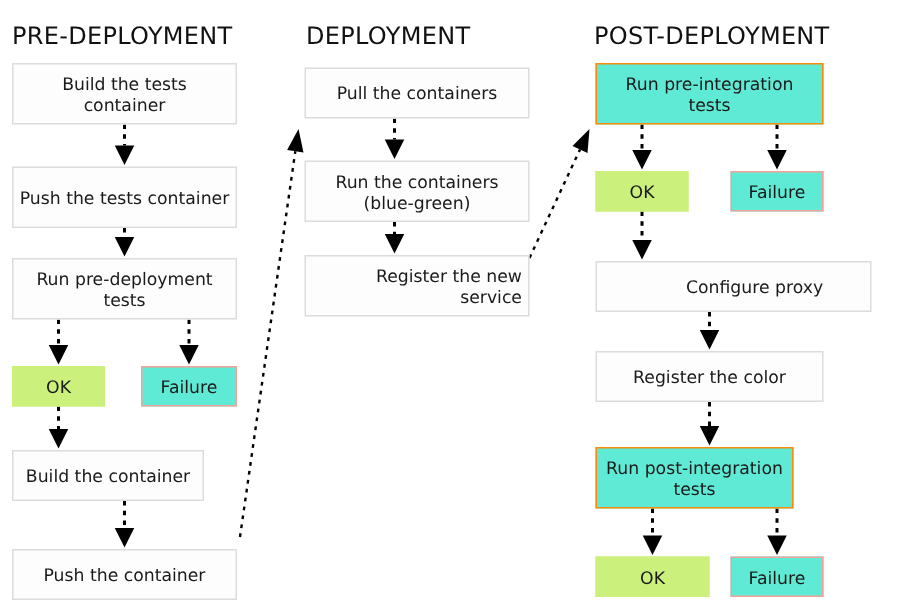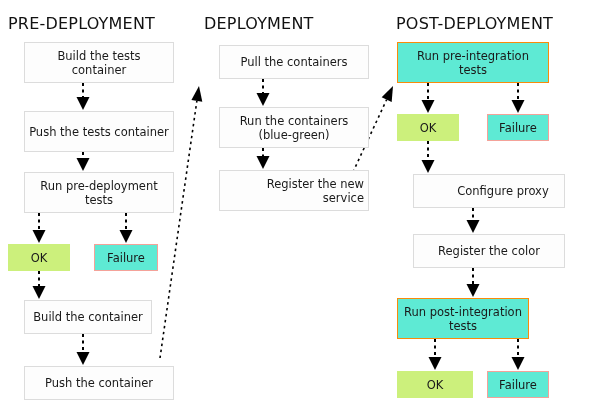--- a/index.html
+++ b/index.html
@@ -34,21 +34,20 @@
     text-align: center;
     font-size: 11.5px;
     line-height: 14px;
     color: #1a1a1a;
     padding: 2px 4px;
     font-family: "DejaVu Sans", "Liberation Sans", sans-serif;
   }
   .node.plain {
     background: #fdfdfd;
     border: 1px solid #dcdcdc;
-    margin-left: 16px;
   }
   .node.orange {
     background: #5eead4;
     border: 1px solid #f98b0a;
     color: #1a1a1a;
   }
   .node.green {
     background: #ccf07c;
     border: 1px solid #ccf07c;
   }
@@ -182,21 +181,21 @@
       </div>
       <div class="node orange" style="left: 397px; top: 42px; width: 152px; height: 41px;">
         <span class="label">Run pre-integration tests</span>
       </div>
       <div class="node green" style="left: 397px; top: 114px; width: 62px; height: 27px;">
         <span class="label">OK</span>
       </div>
       <div class="node red" style="left: 487px; top: 114px; width: 62px; height: 27px;">
         <span class="label">Failure</span>
       </div>
-      <div class="node plain" style="left: 397px; top: 174px; width: 152px; height: 34px; padding-left: 32px;">
+      <div class="node plain" style="left: 397px; top: 174px; width: 184px; height: 34px; padding-left: 32px;">
         <span class="label">Configure proxy</span>
       </div>
       <div class="node plain" style="left: 397px; top: 234px; width: 152px; height: 34px;">
         <span class="label">Register the color</span>
       </div>
       <div class="node orange" style="left: 397px; top: 298px; width: 132px; height: 41px;">
         <span class="label">Run post-integration tests</span>
       </div>
       <div class="node green" style="left: 397px; top: 371px; width: 76px; height: 27px;">
         <span class="label">OK</span>

